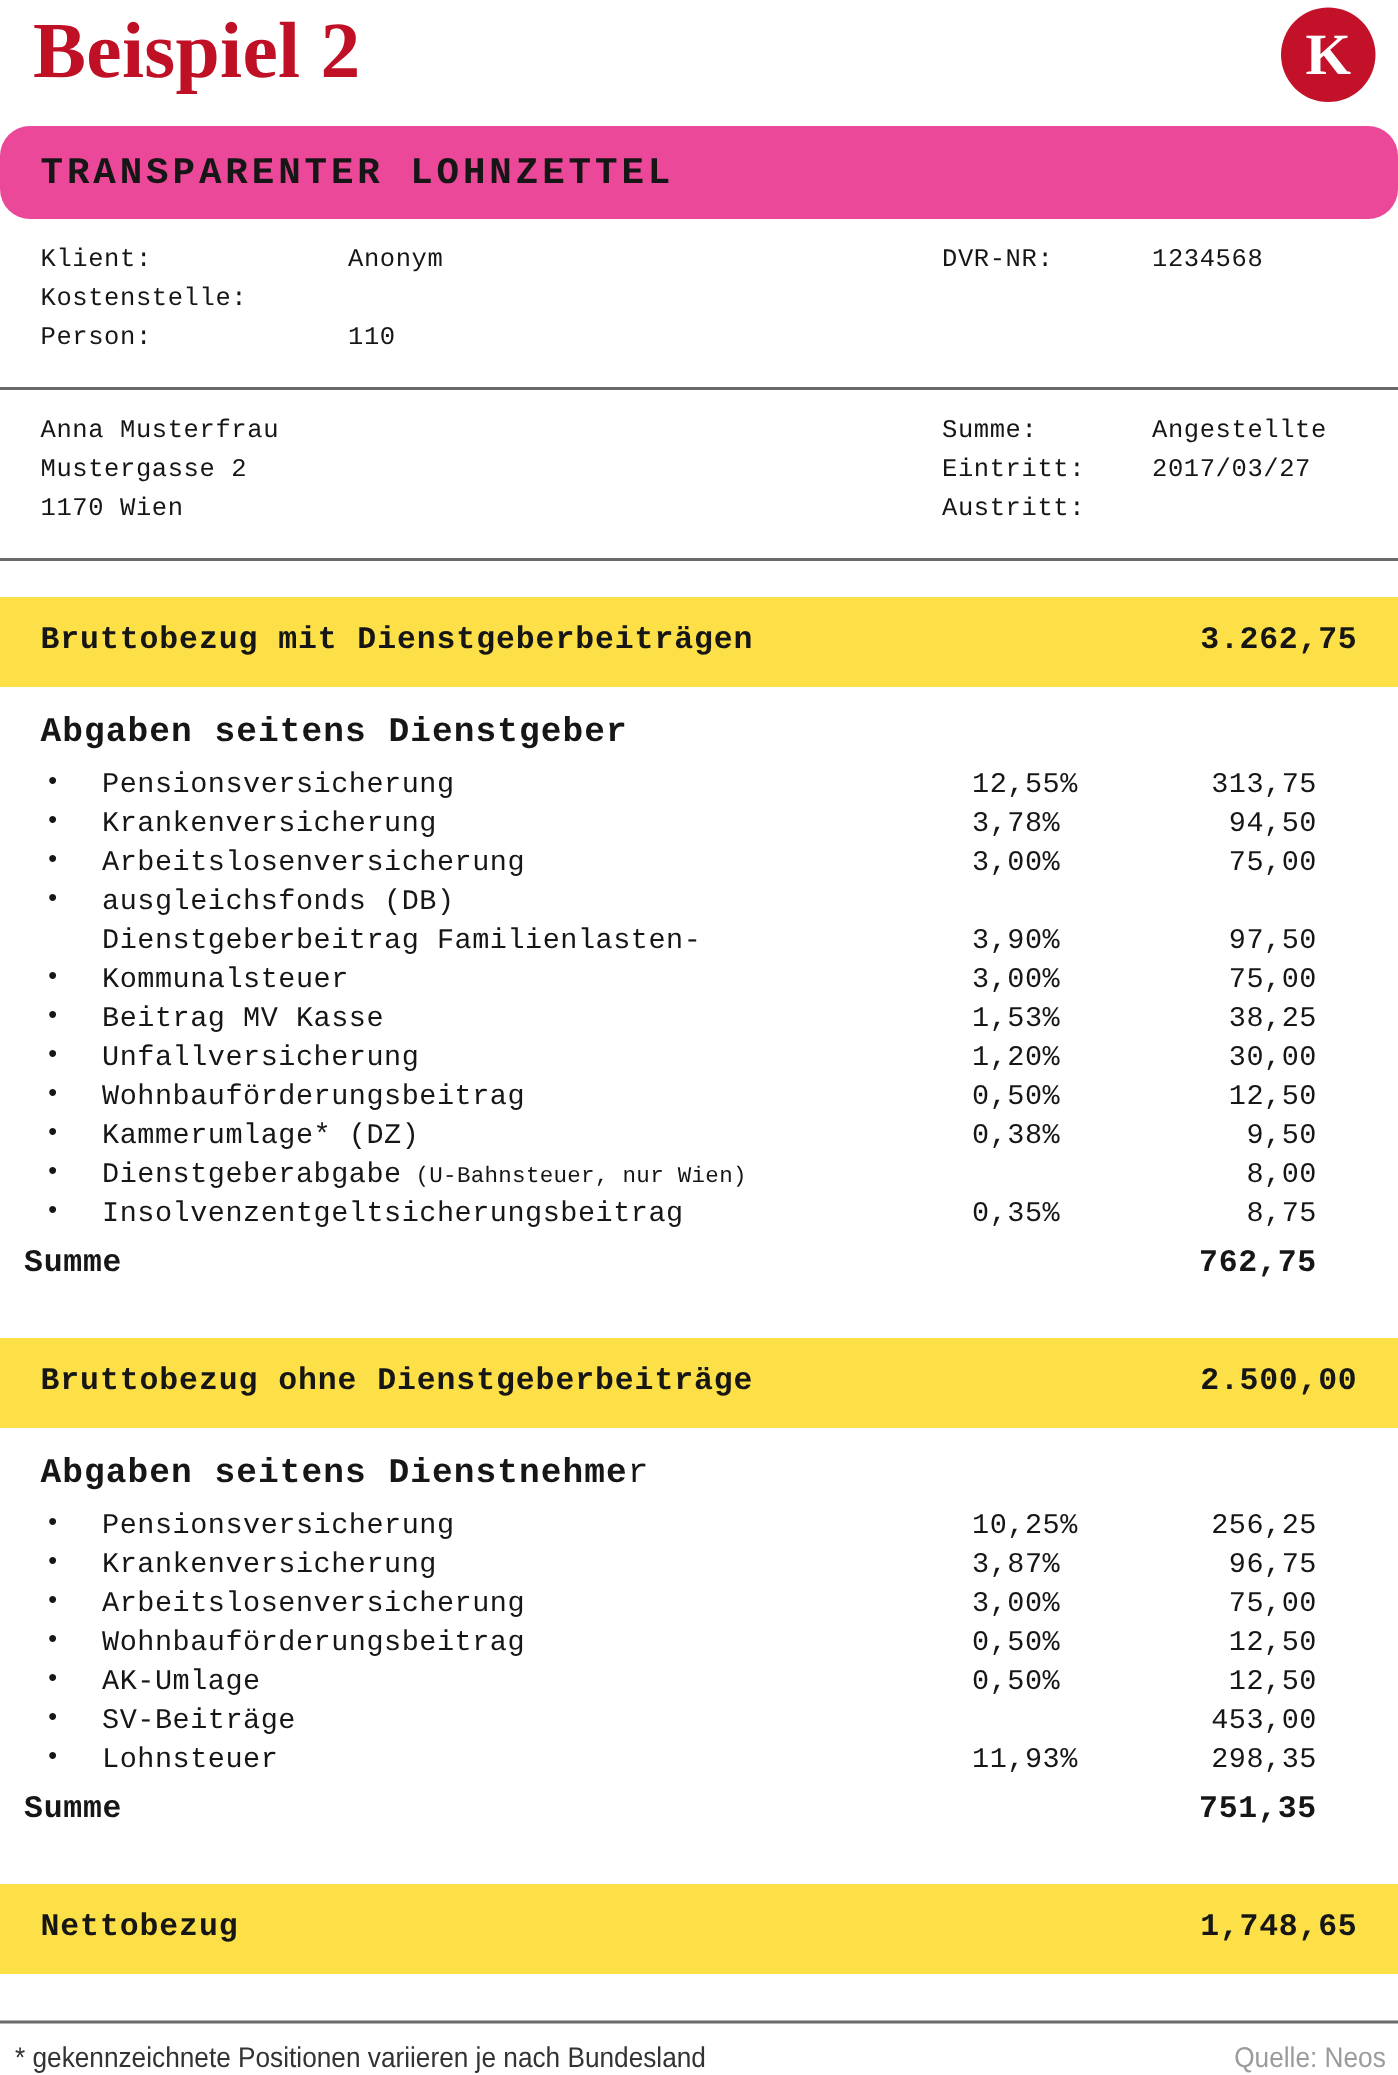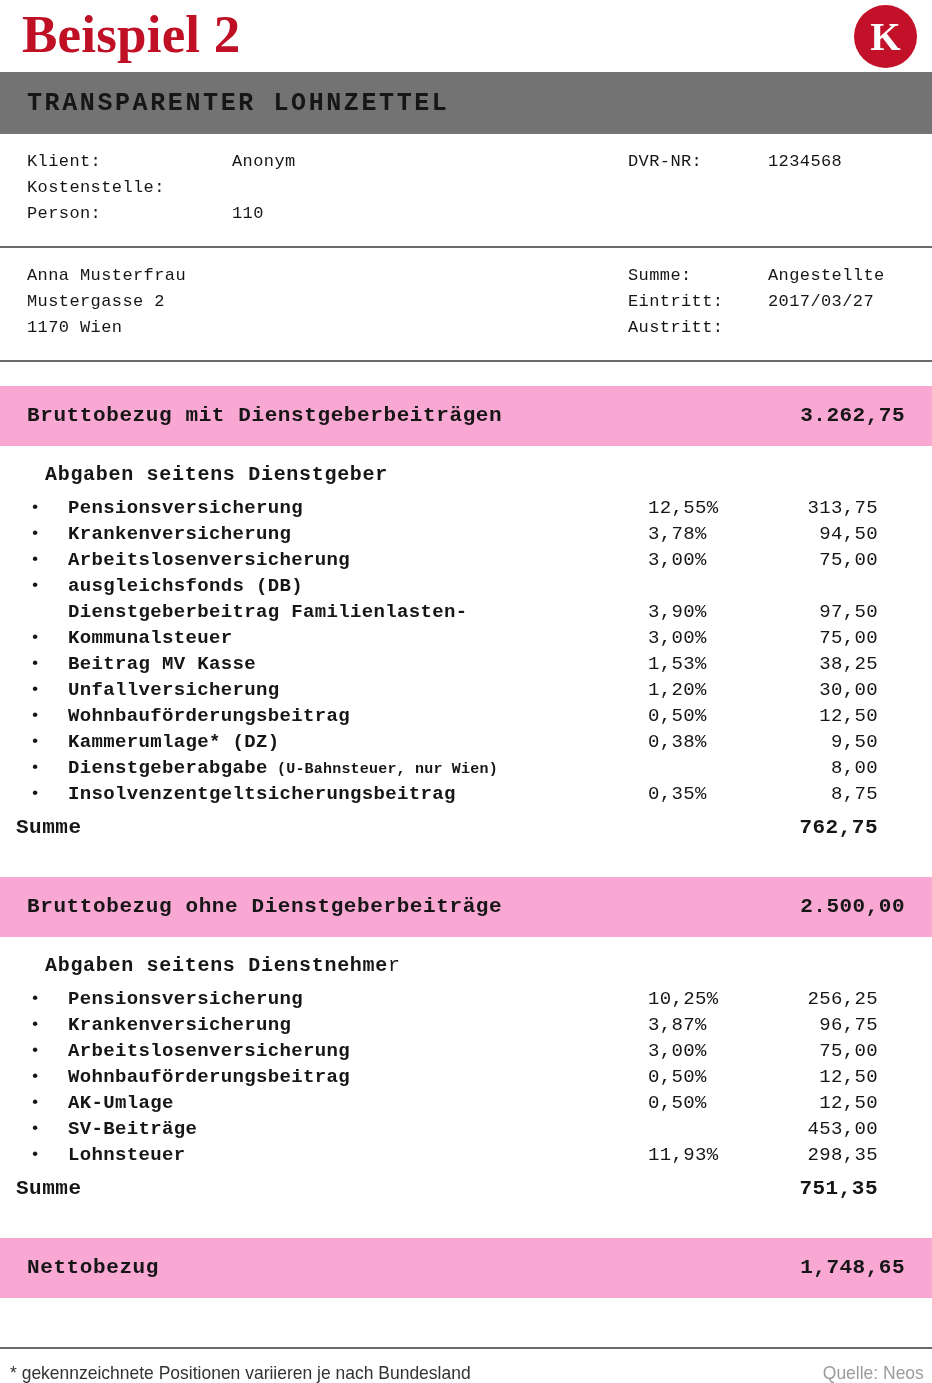--- a/index.html
+++ b/index.html
@@ -12,21 +12,21 @@
     height: 1383px;
     position: relative;
     font-family: "Liberation Mono", "DejaVu Sans Mono", monospace;
     color: #161616;
     overflow: hidden;
   }
 
   
   .masthead {
     position: relative;
-    height: 72px;
+    height: 84px;
     text-align: right;
   }
   .masthead-title {
     position: absolute;
     left: 22px;
     top: 2px;
     font-family: "Liberation Serif", "DejaVu Serif", serif;
     font-size: 53px;
     font-weight: 700;
     color: #bf1025;
@@ -47,46 +47,47 @@
     font-size: 39px;
     font-weight: 700;
     display: flex;
     align-items: center;
     justify-content: center;
     line-height: 1;
   }
 
   
   .band {
-    background: #f9a8d4;
+    background: #fde047;
     padding: 18px 27px 19px 27px;
     display: flex;
     align-items: baseline;
     justify-content: space-between;
   }
   .band-title {
     font-size: 21px;
     font-weight: 700;
     letter-spacing: 0.6px;
     white-space: nowrap;
   }
   .band-value {
     font-size: 21px;
     font-weight: 700;
     letter-spacing: 0.5px;
     white-space: nowrap;
     padding-right: 0px;
   }
 
   .doc-title-band {
-    background: #737373;
+    background: #ec4899;
     height: 62px;
     padding: 0 27px;
     display: flex;
     align-items: center;
+    border-radius: 20px;
   }
   .doc-title {
     font-size: 25px;
     font-weight: 700;
     letter-spacing: 2.6px;
     white-space: nowrap;
   }
 
   .rule {
     height: 2px;
@@ -107,24 +108,24 @@
     white-space: nowrap;
   }
   .m-label   { position: absolute; left: 27px; }
   .m-value   { position: absolute; left: 232px; }
   .m-rlabel  { position: absolute; left: 628px; }
   .m-rvalue  { position: absolute; left: 768px; }
   .m-free    { position: absolute; left: 27px; }
 
   
   .section-heading {
-    font-size: 20px;
+    font-size: 23px;
     font-weight: 700;
     letter-spacing: 0.7px;
-    padding: 17px 27px 9px 45px;
+    padding: 17px 27px 9px 27px;
     white-space: nowrap;
   }
   .section-heading .thin-tail {
     font-weight: 400;
   }
 
   
   .items {
     padding: 0 27px 0 0;
   }
@@ -140,21 +141,20 @@
     left: 30px;
     top: 0;
     font-size: 17px;
     line-height: 26px;
   }
   .item-label {
     position: absolute;
     left: 68px;
     top: 0;
     line-height: 26px;
-    font-weight: bold;
   }
   .item-label .small-note {
     font-size: 15px;
     letter-spacing: 0.2px;
   }
   .item-label .wrap2 {
     display: block;
     line-height: 26px;
   }
   .item-pct {

